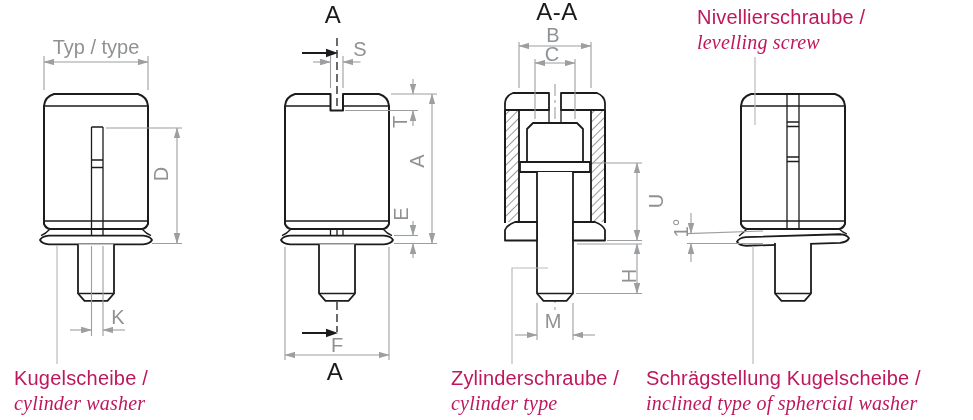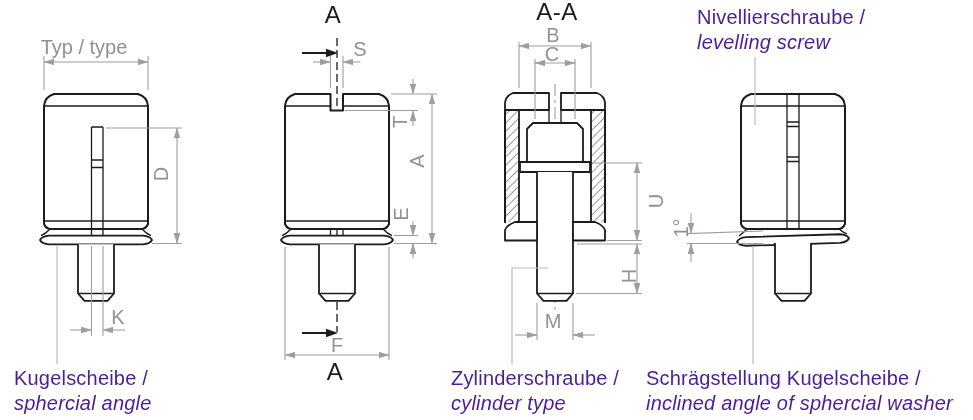--- a/index.html
+++ b/index.html
@@ -5,23 +5,23 @@
   html,body{margin:0;padding:0;background:#fff;}
   .stage{position:relative;width:973px;height:420px;background:#ffffff;
          font-family:"Liberation Sans",sans-serif;overflow:hidden;}
   .stage svg{position:absolute;left:0;top:0;}
   .lbl{position:absolute;color:#8f9193;font-size:20px;display:flex;
        align-items:center;justify-content:center;white-space:nowrap;}
   .dimbox{width:40px;height:24px;}
   .vert{transform:rotate(-90deg);}
   .sec{color:#1b1b1b;font-size:24px;font-weight:500;letter-spacing:.5px;}
   .wide{width:120px;}
-  .callout{position:absolute;color:#4c1d95;font-size:20px;line-height:25px;
+  .callout{position:absolute;color:#be185d;font-size:20px;line-height:25px;
            white-space:nowrap;letter-spacing:.2px;}
-  .callout .en{font-style:italic;}
+  .callout .en{font-style:italic;font-family:Liberation Serif, serif;}
   
   .ol{stroke:#1c1c1e;stroke-width:2;fill:#fff;stroke-linejoin:round;}
   .bk{stroke:#1c1c1e;stroke-width:1.8;fill:#fff;stroke-linejoin:round;}
   .tn{stroke:#1c1c1e;stroke-width:1.3;fill:none;}
   .dl{stroke:#9c9ea0;stroke-width:1.1;fill:none;}
   .ld{stroke:#b9bbbd;stroke-width:1.2;fill:none;}
 </style>
 </head>
 <body>
 
@@ -175,21 +175,21 @@
       <line class="dl" x1="687" y1="233.6" x2="763" y2="231"></line>
       <line class="dl" x1="687" y1="243.5" x2="763" y2="243.5"></line>
       <line class="dl" x1="691" y1="213" x2="691" y2="233.4" marker-end="url(#dimArrow)"></line>
       <line class="dl" x1="691" y1="262" x2="691" y2="243.5" marker-end="url(#dimArrow)"></line>
     </g>
     <line class="ld" x1="755" y1="57" x2="755" y2="125"></line>
     <line class="ld" x1="753" y1="246" x2="753" y2="364"></line>
   </g>
 </svg>
 
-<div class="lbl wide" style="left:24px;top:36px;">Typ / type</div>
+<div class="lbl wide" style="left:36px;top:36px;">Typ / type</div>
 <div class="lbl dimbox vert" style="left:141px;top:162px;">D</div>
 <div class="lbl dimbox" style="left:98px;top:305px;">K</div>
 
 <div class="lbl dimbox sec" style="left:313px;top:3px;">A</div>
 <div class="lbl dimbox sec" style="left:315px;top:360px;">A</div>
 <div class="lbl dimbox" style="left:340px;top:37px;">S</div>
 <div class="lbl dimbox vert" style="left:380px;top:110px;">T</div>
 <div class="lbl dimbox vert" style="left:397px;top:149px;">A</div>
 <div class="lbl dimbox vert" style="left:381px;top:202px;">E</div>
 <div class="lbl dimbox" style="left:317px;top:333px;">F</div>
@@ -198,28 +198,28 @@
 <div class="lbl dimbox" style="left:533px;top:23px;">B</div>
 <div class="lbl dimbox" style="left:532px;top:42px;">C</div>
 <div class="lbl dimbox vert" style="left:636px;top:189px;">U</div>
 <div class="lbl dimbox vert" style="left:609px;top:264px;">H</div>
 <div class="lbl dimbox" style="left:533px;top:309px;">M</div>
 
 <div class="lbl dimbox vert" style="left:661px;top:216px;">1°</div>
 
 <div class="callout" style="left:14px;top:366px;">
   <div class="de">Kugelscheibe /</div>
-  <div class="en">sphercial angle</div>
+  <div class="en">cylinder washer</div>
 </div>
 <div class="callout" style="left:451px;top:366px;">
   <div class="de">Zylinderschraube /</div>
   <div class="en">cylinder type</div>
 </div>
 <div class="callout" style="left:646px;top:366px;">
   <div class="de">Schrägstellung Kugelscheibe /</div>
-  <div class="en">inclined angle of sphercial washer</div>
+  <div class="en">inclined type of sphercial washer</div>
 </div>
 <div class="callout" style="left:697px;top:5px;">
   <div class="de">Nivellierschraube /</div>
   <div class="en">levelling screw</div>
 </div>
 
 </div>
 
 </body></html>

